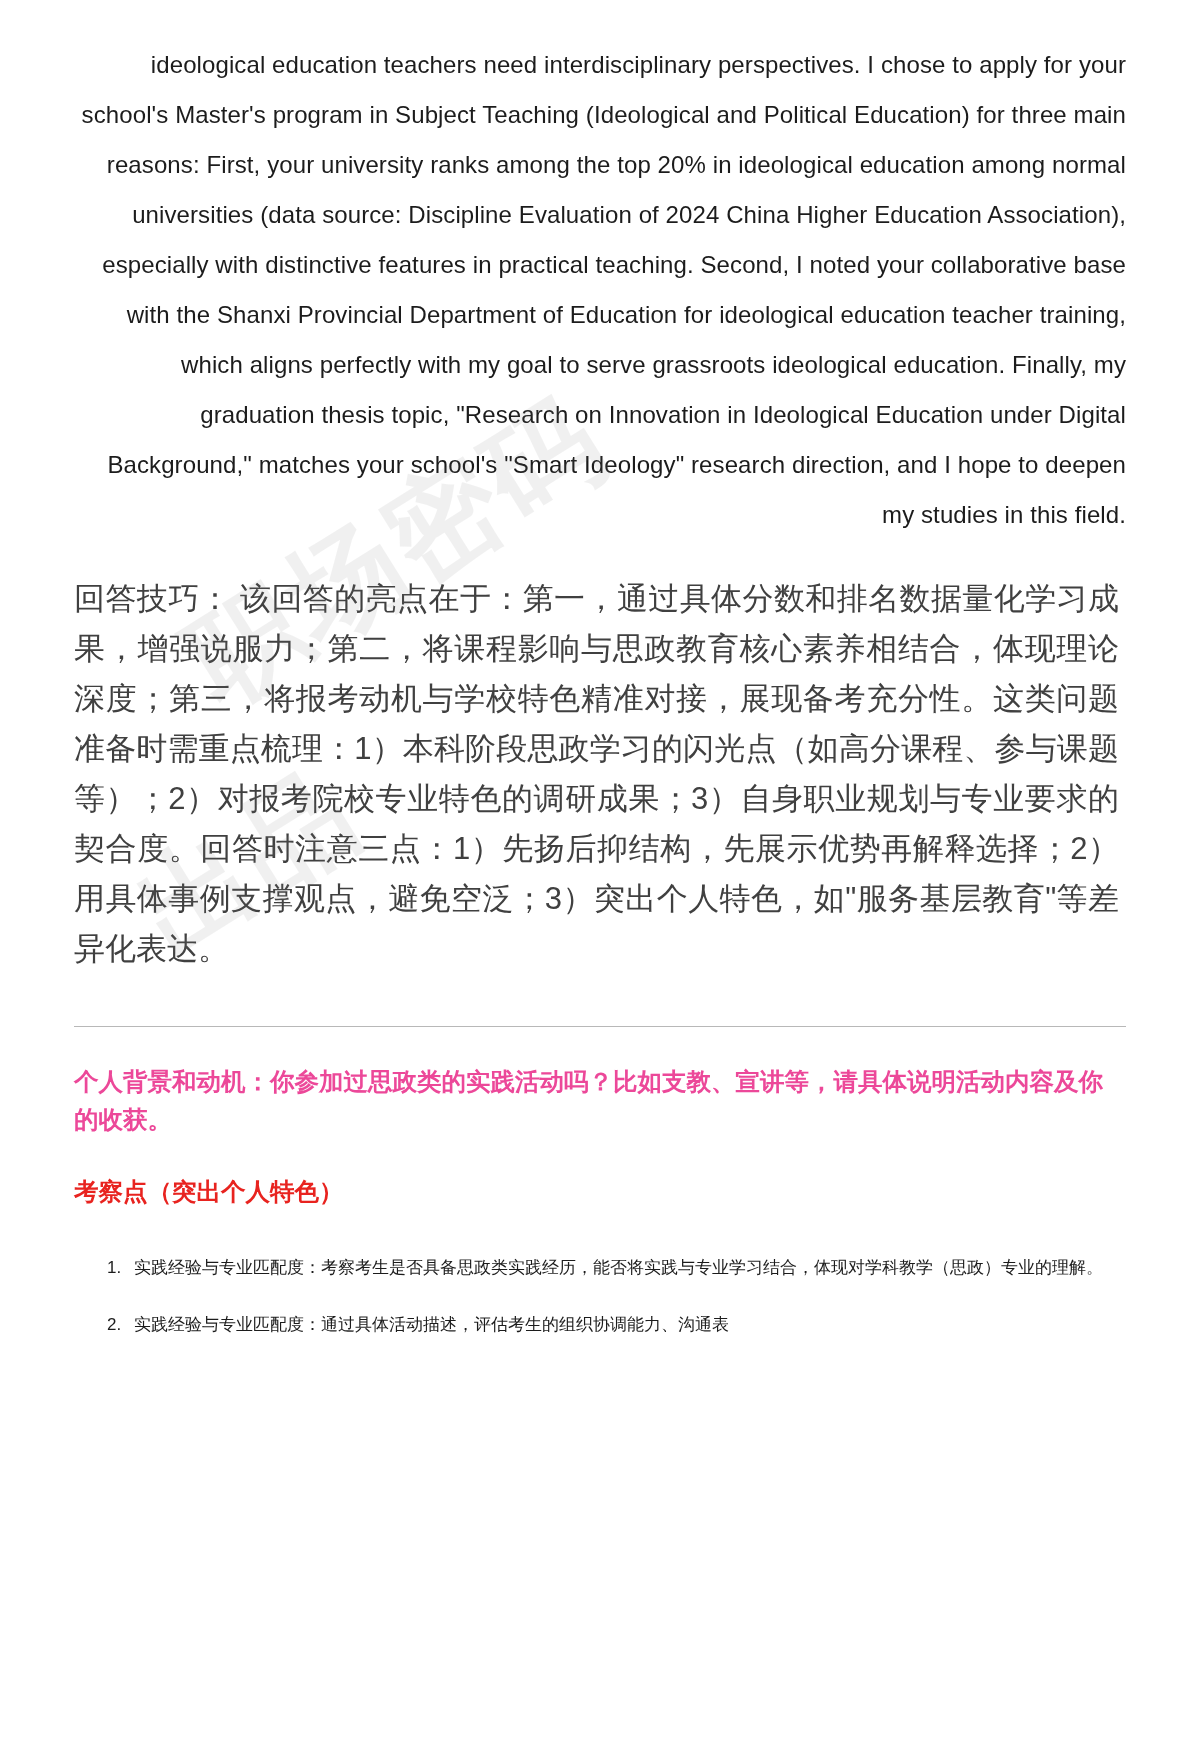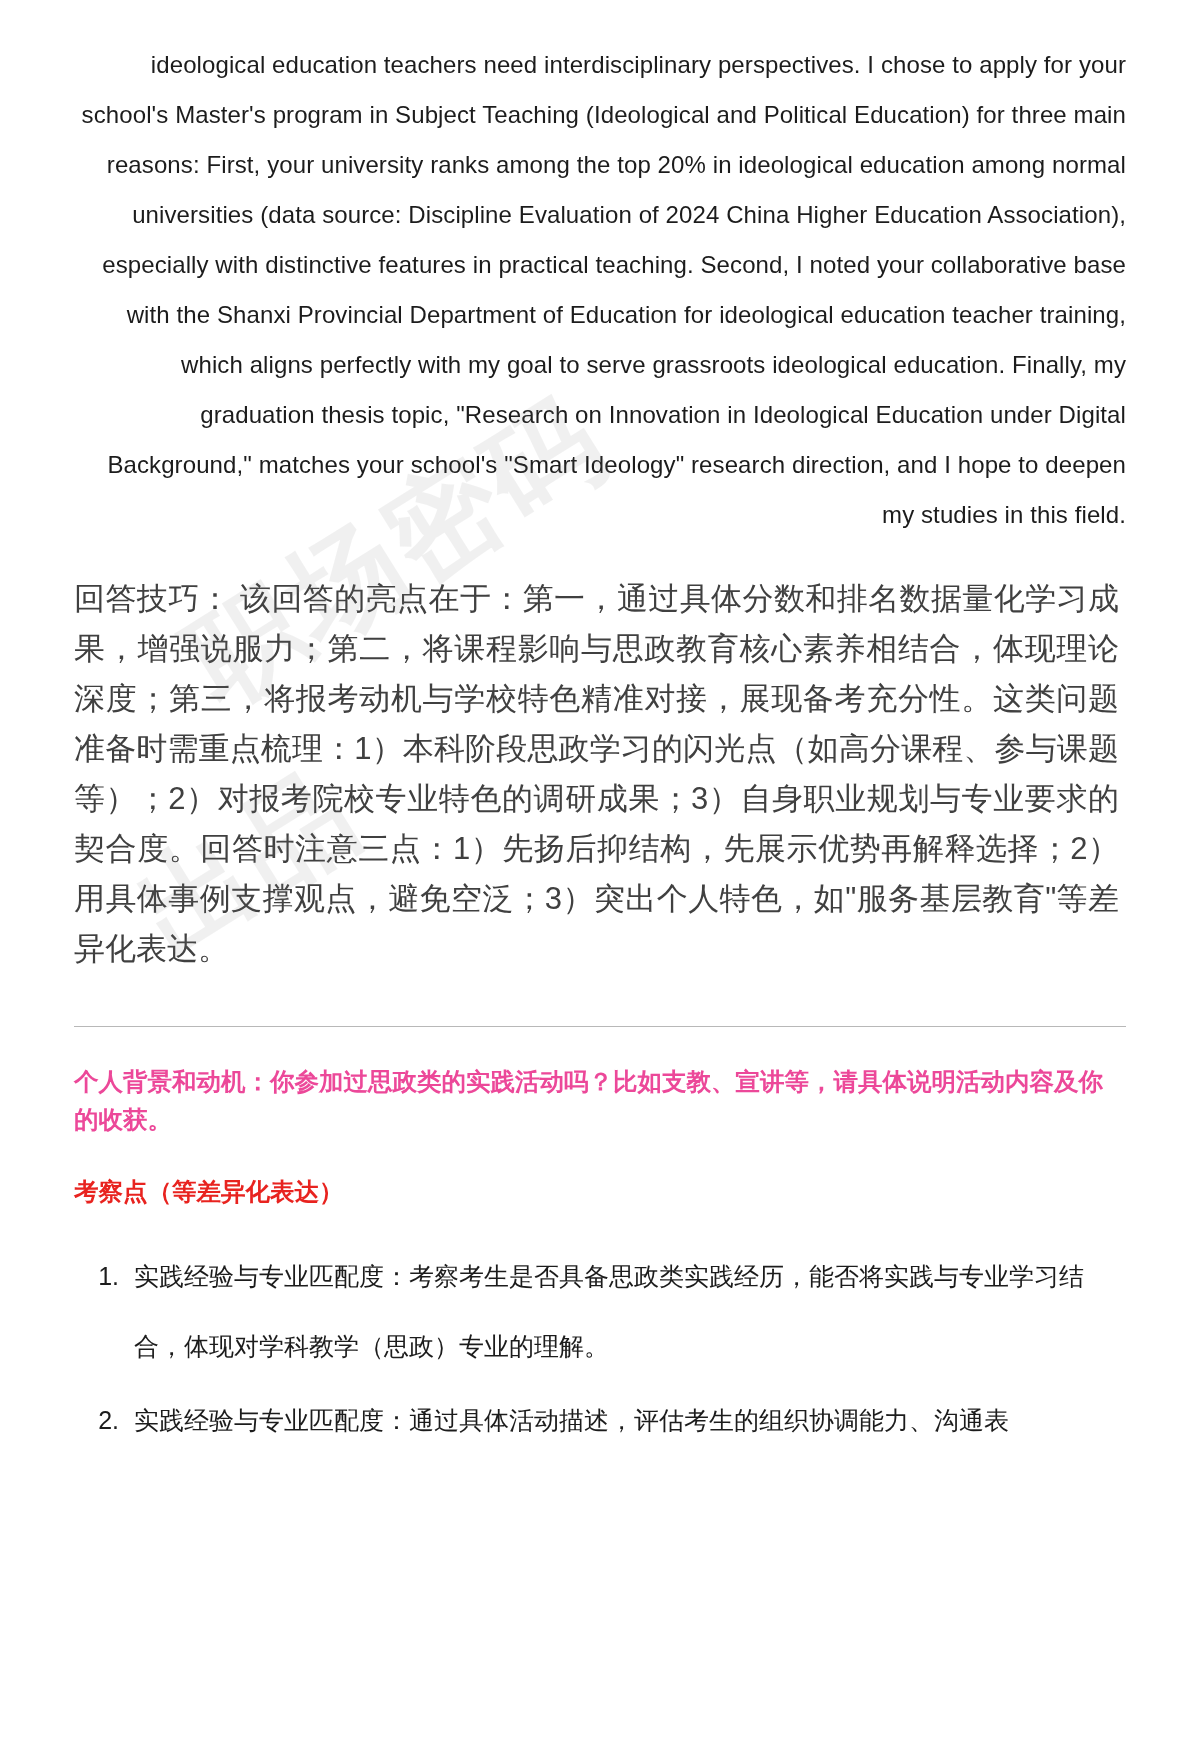--- a/index.html
+++ b/index.html
@@ -56,22 +56,22 @@
     font-size: 24.5px;
     line-height: 38px;
     margin: 0 0 30px 0;
   }
   ol.points {
     margin: 0;
     padding-left: 52px;
     list-style-type: decimal;
   }
   ol.points > li {
-    font-size: 25px;
-    line-height: 70px;
+    font-size: 17px;
+    line-height: 53px;
     color: #1c1c1c;
     margin-bottom: 4px;
     padding-left: 8px;
   }
   .footer {
     position: absolute;
     left: 0;
     right: 0;
     bottom: 26px;
     text-align: center;
@@ -114,21 +114,21 @@
   <div class="content">
 
     <p class="para-en">ideological education teachers need interdisciplinary perspectives. I chose to apply for your school's Master's program in Subject Teaching (Ideological and Political Education) for three main reasons: First, your university ranks among the top 20% in ideological education among normal universities (data source: Discipline Evaluation of 2024 China Higher Education Association), especially with distinctive features in practical teaching. Second, I noted your collaborative base with the Shanxi Provincial Department of Education for ideological education teacher training, which aligns perfectly with my goal to serve grassroots ideological education. Finally, my graduation thesis topic, "Research on Innovation in Ideological Education under Digital Background," matches your school's "Smart Ideology" research direction, and I hope to deepen my studies in this field.</p>
 
     <p class="para-cn">回答技巧： 该回答的亮点在于：第一，通过具体分数和排名数据量化学习成果，增强说服力；第二，将课程影响与思政教育核心素养相结合，体现理论深度；第三，将报考动机与学校特色精准对接，展现备考充分性。这类问题准备时需重点梳理：1）本科阶段思政学习的闪光点（如高分课程、参与课题等）；2）对报考院校专业特色的调研成果；3）自身职业规划与专业要求的契合度。回答时注意三点：1）先扬后抑结构，先展示优势再解释选择；2）用具体事例支撑观点，避免空泛；3）突出个人特色，如"服务基层教育"等差异化表达。</p>
 
     <hr class="divider">
 
     <p class="q-heading">个人背景和动机：你参加过思政类的实践活动吗？比如支教、宣讲等，请具体说明活动内容及你的收获。</p>
 
-    <p class="sub-heading">考察点（等差异化表达）</p>
+    <p class="sub-heading">考察点（突出个人特色）</p>
 
     <ol class="points">
       <li>实践经验与专业匹配度：考察考生是否具备思政类实践经历，能否将实践与专业学习结合，体现对学科教学（思政）专业的理解。</li>
       <li>实践经验与专业匹配度：通过具体活动描述，评估考生的组织协调能力、沟通表</li>
     </ol>
 
   </div>
 
 
 </div>

